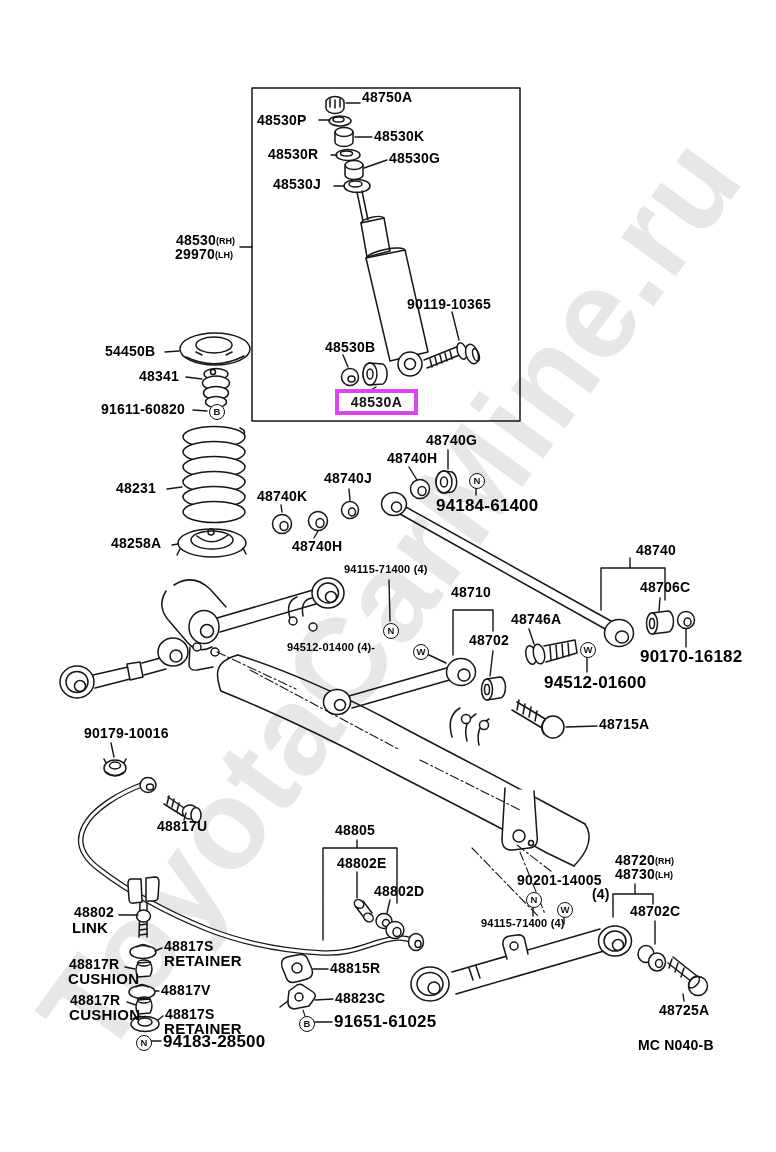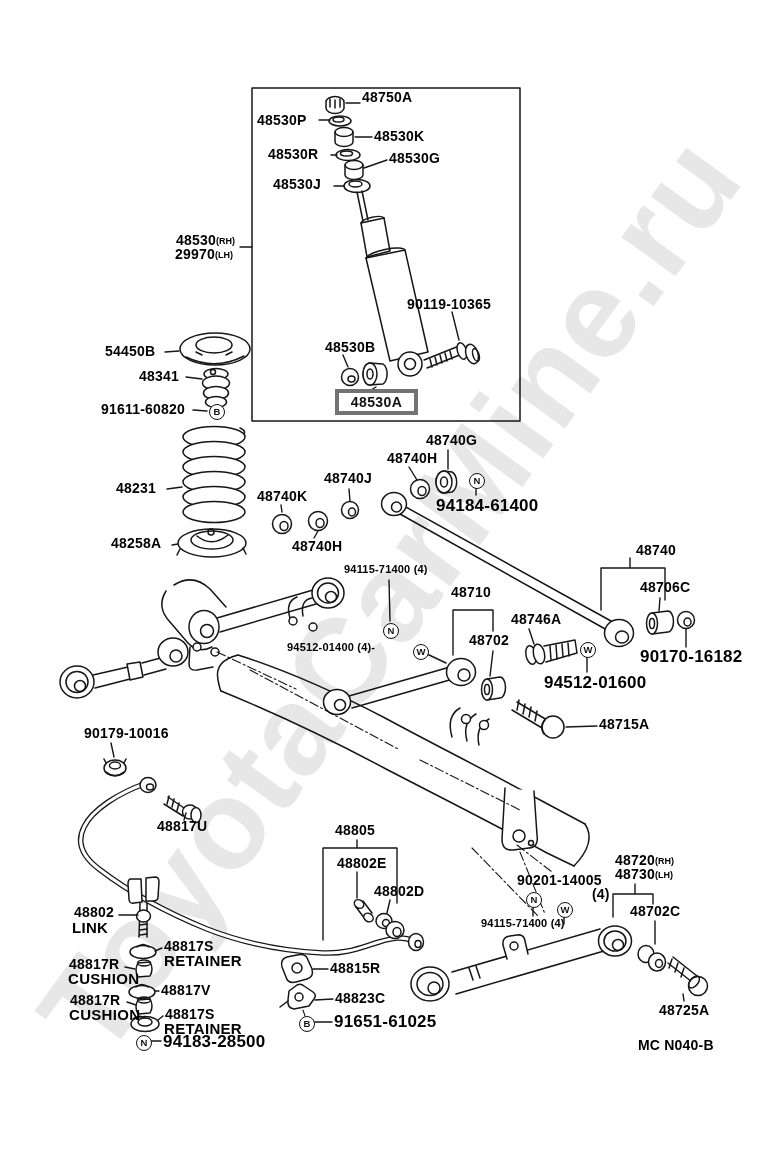--- a/index.html
+++ b/index.html
@@ -16,21 +16,21 @@
   svg.art .tube2{stroke:#fff;stroke-width:3;}
   .lbl{position:absolute;z-index:2;font-size:14px;font-weight:bold;color:#000000;
        letter-spacing:.2px;white-space:nowrap;line-height:1;}
   .m13{font-size:11px;}
   .md{font-size:17px;}
   .xs{font-size:15px;letter-spacing:.3px;}
   .suf{font-size:9px;vertical-align:1px;letter-spacing:0;}
   .sym{position:absolute;z-index:2;width:14px;height:14px;border:1.6px solid #111;border-radius:50%;
        background:#fff;font-size:9.5px;font-weight:bold;line-height:14px;text-align:center;color:#111;}
   .hl{position:absolute;z-index:2;left:335px;top:389px;width:83px;height:26px;box-sizing:border-box;
-      border:4px solid #737373;background:#fff;display:flex;align-items:center;justify-content:center;
+      border:4px solid #d946ef;background:#fff;display:flex;align-items:center;justify-content:center;
       font-size:14px;font-weight:bold;color:#101010;letter-spacing:.4px;}
 </style>
 </head>
 <body>
 
 <div class="stage">
 
   <div class="wm">ToyotaCarMine.ru</div>
 
   <svg class="art" width="776" height="1152" viewBox="0 0 776 1152">

